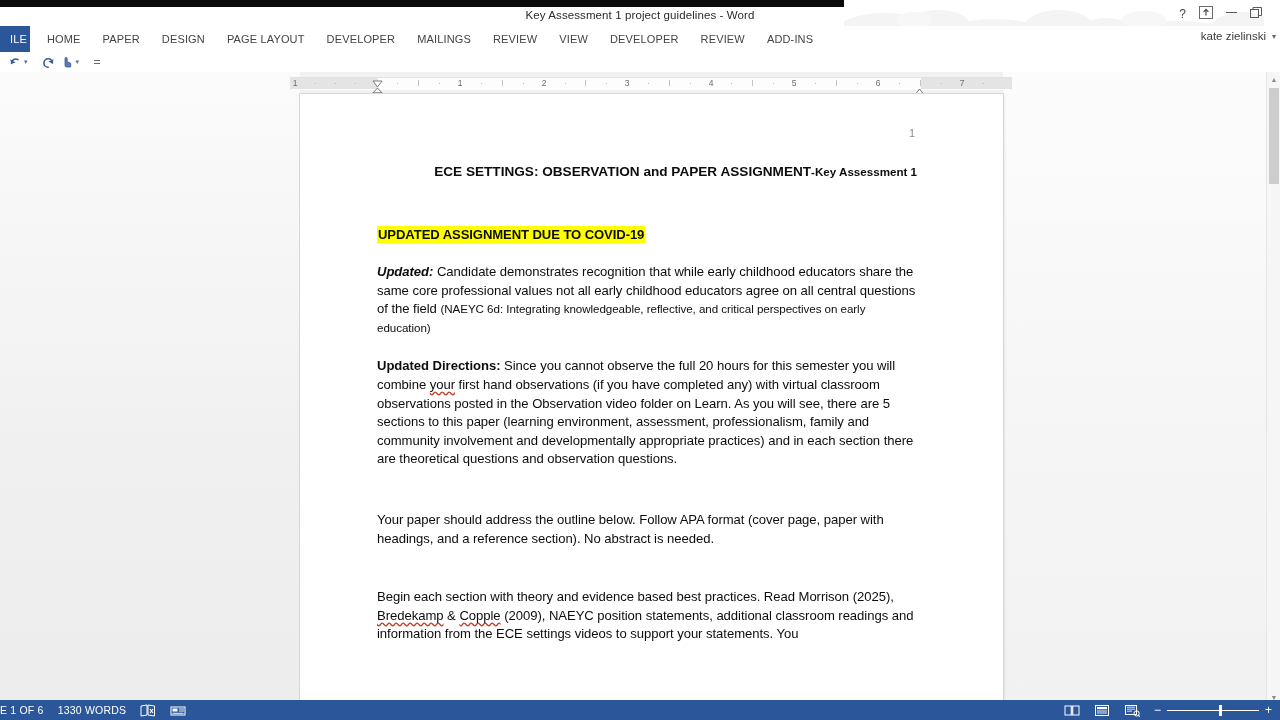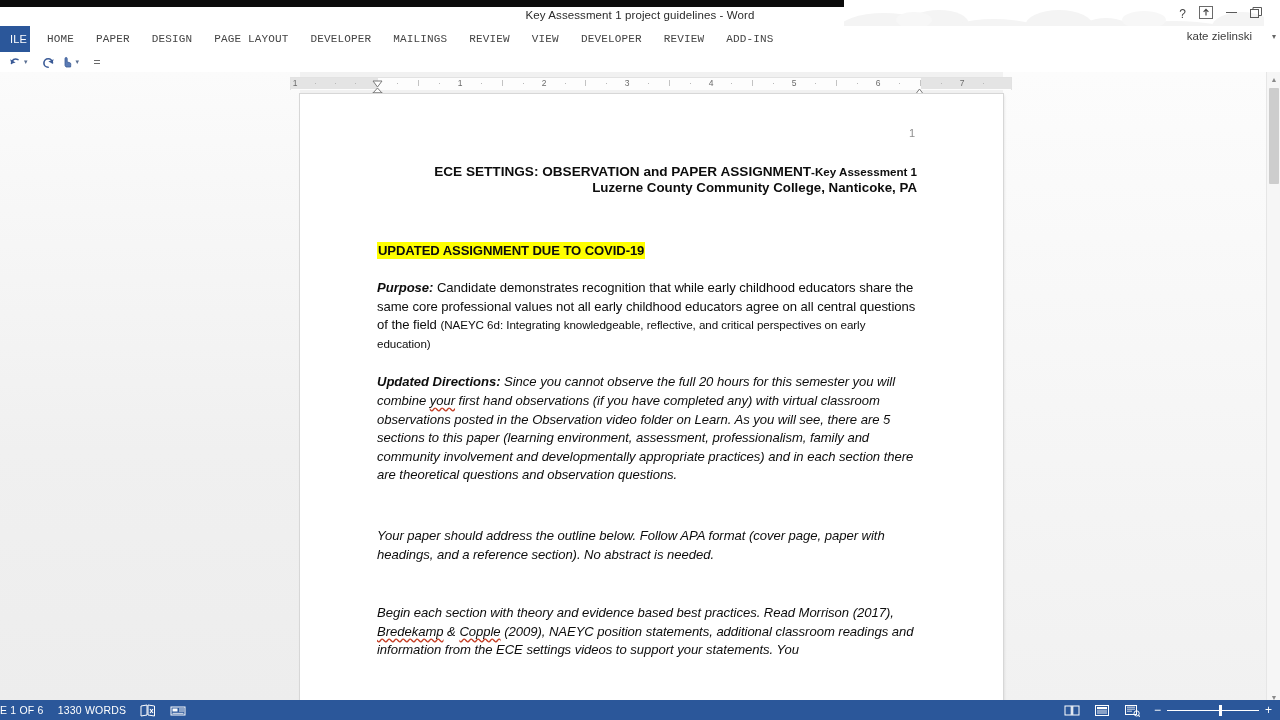--- a/index.html
+++ b/index.html
@@ -48,25 +48,25 @@
     background: #2b579a; color: #ffffff; font-size: 11px;
     display: flex; align-items: center; justify-content: flex-end;
     padding-right: 3px; letter-spacing: .2px;
   }
   .tabs {
     position: absolute; left: 36px; top: 0; height: 26px;
     display: flex; align-items: center; gap: 0;
   }
   .tab {
     font-size: 11px; color: #444444; padding: 0 11px; line-height: 26px;
-    letter-spacing: .15px; white-space: nowrap; cursor: default; font-family: Liberation Mono, monospace;
+    letter-spacing: .15px; white-space: nowrap; cursor: default;
   }
   .user-area {
     position: absolute; right: 4px; top: 30px;
-    font-size: 11.5px; color: #3c3c3c; display:flex; align-items:center; gap:20px;
+    font-size: 11.5px; color: #3c3c3c; display:flex; align-items:center; gap:6px;
   }
   .user-caret { font-size: 8px; color: #666; }
 
   
   .qat {
     position: absolute; top: 52px; left: 0; width: 1280px; height: 20px;
     background: #ffffff; display: flex; align-items: center; padding-left: 6px; gap: 2px;
   }
   .qat-btn {
     display:flex; align-items:center; justify-content:center;
@@ -141,21 +141,21 @@
 
   .hl {
     background: #ffff00; font-weight: bold; font-size: 13.1px;
     padding: 1px 1px; letter-spacing: -0.1px;
   }
 
   p.para {
     font-size: 13.1px; line-height: 18.6px; margin: 0;
     letter-spacing: -0.05px; text-align: left;
   }
-  p.para.ital { font-style: italic; }
+  p.para.ital { }
   .b { font-weight: bold; }
   .bi { font-weight: bold; font-style: italic; }
   .small { font-size: 11.6px; }
   .spell {
     text-decoration: underline wavy #c23b22;
     text-decoration-skip-ink: none;
     text-underline-offset: 2px;
   }
 
   
@@ -358,47 +358,46 @@
 
   <div class="page">
     <div class="page-header-num">1</div>
 
     <div class="doc-body">
 
       <div class="doc-title-block">
         <div class="t1">
           <span>ECE SETTINGS: OBSERVATION and PAPER ASSIGNMENT</span><span class="t1-sub">-Key Assessment 1</span>
         </div>
-        <div class="t3">Luzerne County Community College, Nanticoke, PA</div>
       </div>
 
       <div class="spacer-lg"></div>
 
       <div>
         <span class="hl">UPDATED ASSIGNMENT DUE TO COVID-19</span>
       </div>
 
       <div class="spacer-md"></div>
 
-      <p class="para"><span class="bi">Purpose:</span><span> Candidate demonstrates recognition that while early childhood educators share the same core professional values not all early childhood educators agree on all central questions of the field </span><span class="small">(NAEYC 6d: Integrating knowledgeable, reflective, and critical perspectives on early education)</span></p>
+      <p class="para"><span class="bi">Updated:</span><span> Candidate demonstrates recognition that while early childhood educators share the same core professional values not all early childhood educators agree on all central questions of the field </span><span class="small">(NAEYC 6d: Integrating knowledgeable, reflective, and critical perspectives on early education)</span></p>
 
       <div class="spacer-md"></div>
 
       <p class="para ital"><span class="b">Updated Directions:</span><span>  Since you cannot observe the full 20 hours for this semester you will combine </span><span class="spell">your</span><span> first hand observations (if you have completed any) with virtual classroom observations posted in the Observation video folder on Learn.  As you will see, there are 5 sections to this paper (learning environment, assessment, professionalism, family and community involvement and developmentally appropriate practices) and in each section there are theoretical questions and observation questions.</span></p>
 
       <div style="height:42px;"></div>
 
       <p class="para ital">Your paper should address the outline below. Follow APA format (cover page, paper with headings, and a reference section). No abstract is needed.</p>
 
       <div class="spacer-md"></div>
 
 
       <div class="spacer-md"></div>
 
-      <p class="para ital"><span>Begin each section with theory and evidence based best practices. Read Morrison (2017), </span><span class="spell">Bredekamp</span><span> &amp; </span><span class="spell">Copple</span><span> (2009), NAEYC position statements, additional classroom readings and information from the ECE settings videos to support your statements. You</span></p>
+      <p class="para ital"><span>Begin each section with theory and evidence based best practices. Read Morrison (2025), </span><span class="spell">Bredekamp</span><span> &amp; </span><span class="spell">Copple</span><span> (2009), NAEYC position statements, additional classroom readings and information from the ECE settings videos to support your statements. You</span></p>
 
     </div>
   </div>
 
   <div class="vscroll">
     <div class="vscroll-arrow" style="top:0;">▲</div>
     <div class="vscroll-thumb"></div>
     <div class="vscroll-arrow" style="bottom:0;">▼</div>
   </div>
 

